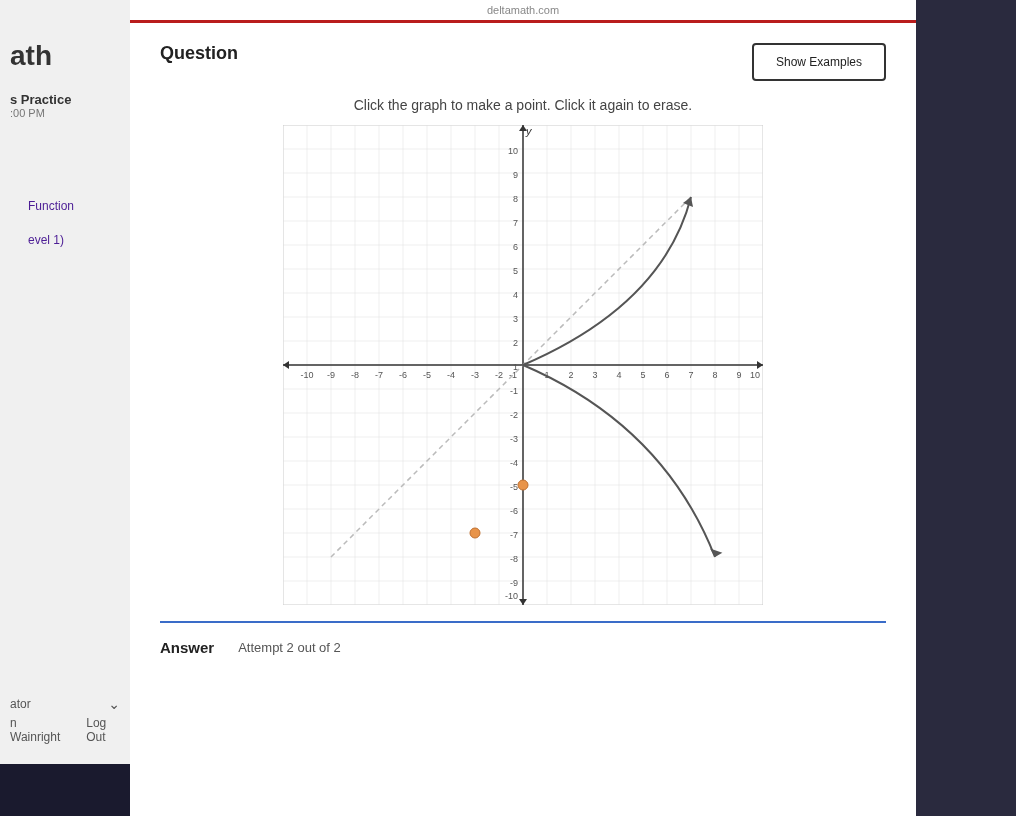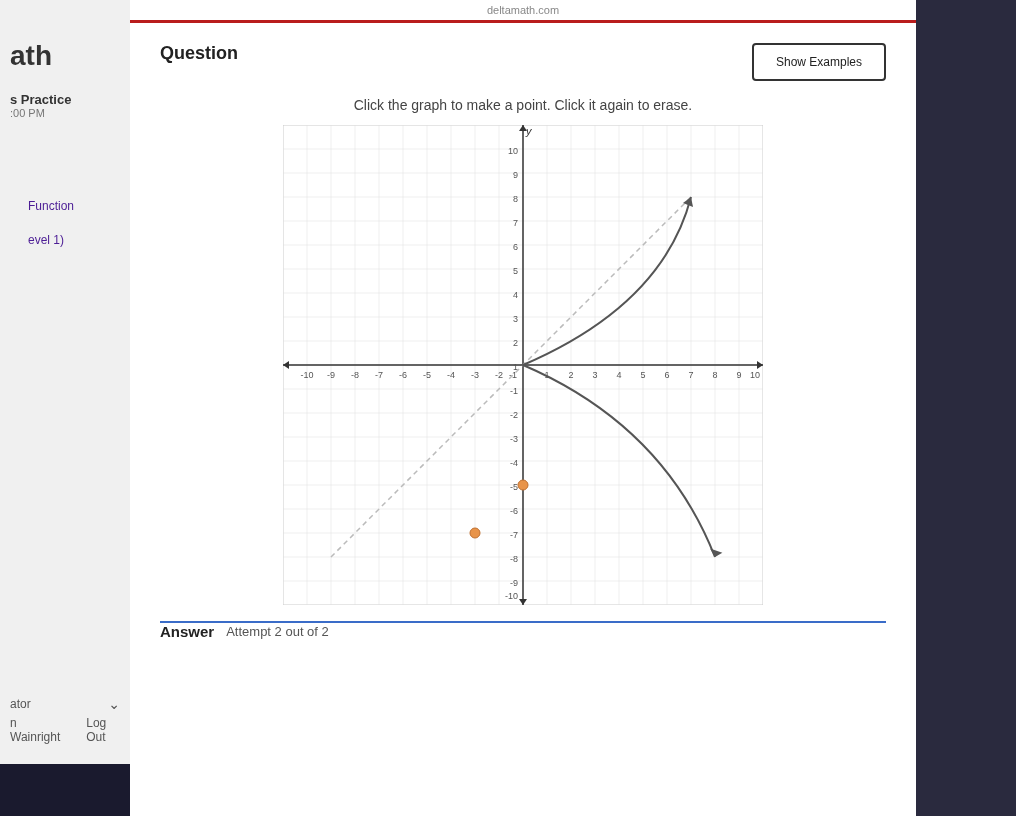--- a/index.html
+++ b/index.html
@@ -147,22 +147,22 @@
       justify-content: center;
       margin-bottom: 16px;
     }
     .graph-svg-wrap {
       position: relative;
     }
 
     .answer-row {
       display: flex;
       align-items: center;
-      gap: 12px;
-      padding: 0 0;
+      gap: 24px;
+      padding: 16px 0;
       border-top: 2px solid #3a6cc8;
       margin-top: 8px;
     }
     .answer-label {
       font-size: 15px;
       font-weight: bold;
       color: #222;
     }
     .attempt-text {
       font-size: 13px;

